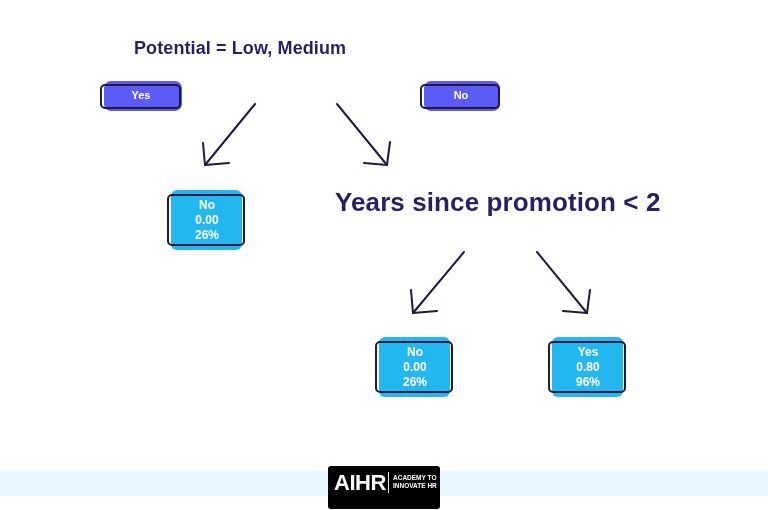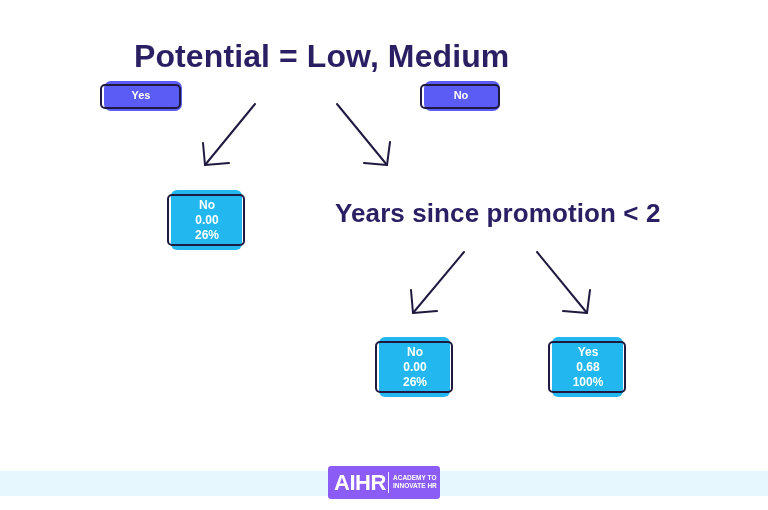--- a/index.html
+++ b/index.html
@@ -1,35 +1,35 @@
 <!DOCTYPE html>
 <html><head>
 <meta charset="utf-8">
 <style>
   html, body { margin:0; padding:0; }
   body { width:768px; height:510px; position:relative; background:#ffffff; overflow:hidden;
          font-family:"Liberation Sans", "DejaVu Sans", sans-serif; }
   .title { position:absolute; color:#2b1f63; font-weight:700; white-space:nowrap; letter-spacing:0.1px; }
-  #t1 { left:134px; top:38px; font-size:32px;text-align:right; }
-  #t2 { left:335px; top:187px; font-size:26px;margin-top:11px; }
+  #t1 { left:134px; top:38px; font-size:18px;text-align:right; }
+  #t2 { left:335px; top:187px; font-size:26px; }
 
   .pill { position:absolute; }
   .pill .fill { position:absolute; background:#5b5cf6; border-radius:7px; }
   .pill .outline { position:absolute; border:2px solid #1f1a3f; border-radius:5px; box-sizing:border-box; }
   .pill .lbl { position:absolute; color:#ffffff; font-weight:700; font-size:11px; text-align:center; }
 
   .leaf { position:absolute; }
   .leaf .fill { position:absolute; background:#22b8ef; border-radius:6px; }
   .leaf .outline { position:absolute; border:2px solid #1f1a3f; border-radius:5px; box-sizing:border-box; }
   .leaf .txt { position:absolute; color:#ffffff; font-weight:700; font-size:12px; line-height:15px; text-align:center; }
 
   svg.arrows { position:absolute; left:0; top:0; }
 
   .footer-strip { position:absolute; left:0; top:471px; width:768px; height:25px; background:#e6f8fd; }
-  .logo { position:absolute; left:328px; top:466px; width:112px; height:33px; background:#8b5cf6; border-radius:3px; }
+  .logo { position:absolute; left:328px; top:466px; width:112px; height:43px; background:#000000; border-radius:3px; }
   .logo .brand { position:absolute; left:6px; top:4px; color:#fff; font-weight:700; font-size:22px; letter-spacing:-0.5px; line-height:25px; }
   .logo .sep { position:absolute; left:60px; top:6px; width:1px; height:21px; background:#ffffff; opacity:0.9; }
   .logo .tag { position:absolute; left:65px; top:8px; color:#fff; font-weight:700; font-size:6.5px; line-height:8px; white-space:nowrap; }
 </style>
 </head>
 <body>
 
 <div id="t1" class="title">Potential = Low, Medium</div>
 <div id="t2" class="title">Years since promotion &lt; 2</div>
 
@@ -88,22 +88,22 @@
     <div>0.00</div>
     <div>26%</div>
   </div>
 </div>
 
 <div class="leaf" style="left:547px;top:336px;width:82px;height:62px;">
   <div class="fill" style="left:5px;top:1px;width:71px;height:60px;"></div>
   <div class="outline" style="left:1px;top:5px;width:78px;height:52px;"></div>
   <div class="txt" style="left:0;top:9px;width:82px;">
     <div>Yes</div>
-    <div>0.68</div>
-    <div>100%</div>
+    <div>0.80</div>
+    <div>96%</div>
   </div>
 </div>
 
 <div class="footer-strip"></div>
 <div class="logo">
   <div class="brand">AIHR</div>
   <div class="sep"></div>
   <div class="tag">
     <div>ACADEMY TO</div>
     <div>INNOVATE HR</div>

